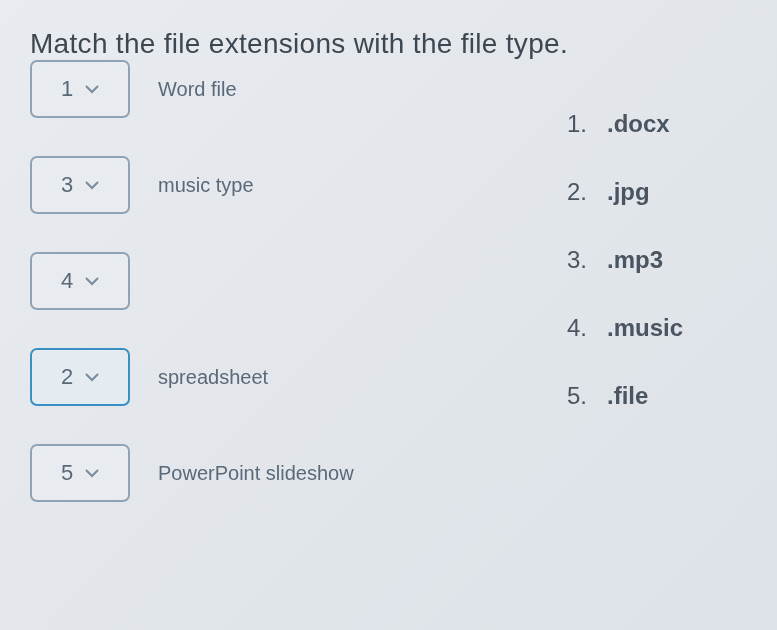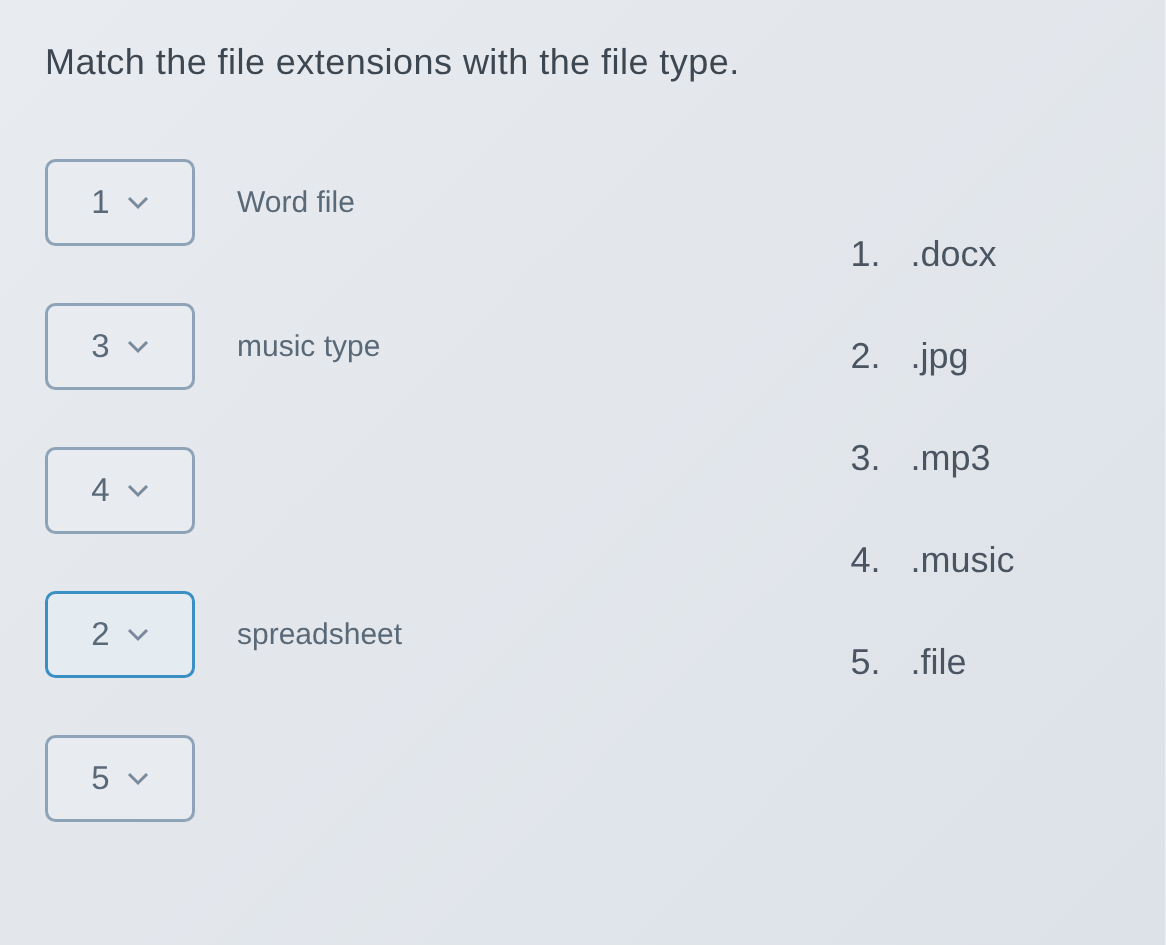--- a/index.html
+++ b/index.html
@@ -10,24 +10,23 @@
     body {
       width: 777px;
       height: 630px;
       background: linear-gradient(135deg, #e8ebef 0%, #dde2e8 100%);
       font-family: 'Segoe UI', -apple-system, sans-serif;
       padding: 28px 30px;
       color: #4a5561;
       position: relative;
     }
     .question-title {
-      font-size: 24px;
+      font-size: 28px;
       font-weight: 400;
       color: #3d4752;
-      margin-bottom: 50px;
       letter-spacing: 0.3px;
     }
     .content-wrap {
       display: flex;
       gap: 40px;
     }
     .left-col {
       display: flex;
       flex-direction: column;
       gap: 38px;
@@ -90,21 +89,21 @@
       display: flex;
       gap: 14px;
       font-size: 24px;
       color: #4a5561;
     }
     .option-num {
       font-weight: 400;
       min-width: 26px;
     }
     .option-text {
-      font-weight: 400;
+      font-weight: 700;
     }
   </style>
 </head>
 <body>
 
 <h1 class="question-title">Match the file extensions with the file type.</h1>
 
 <div class="content-wrap">
   <div class="left-col">
 
@@ -157,20 +156,21 @@
 
     <div class="match-row">
       <div class="select-box">
         <span class="select-value">5</span>
         <span class="chevron">
           <svg viewBox="0 0 14 9">
               <polyline points="1,1 7,7 13,1"></polyline>
             </svg>
         </span>
       </div>
+      <span class="item-label">PowerPoint slideshow</span>
     </div>
 
   </div>
 
   <div class="right-col">
     <div class="option-row">
       <span class="option-num">1.</span>
       <span class="option-text">.docx</span>
     </div>
     <div class="option-row">

